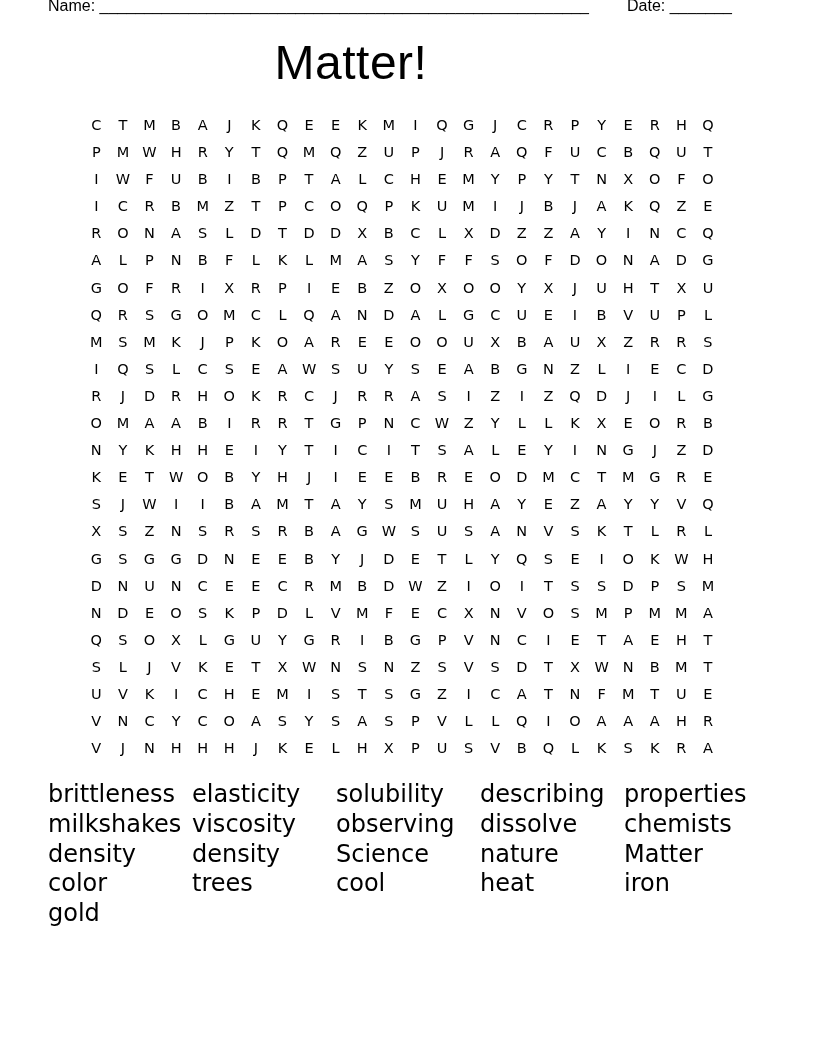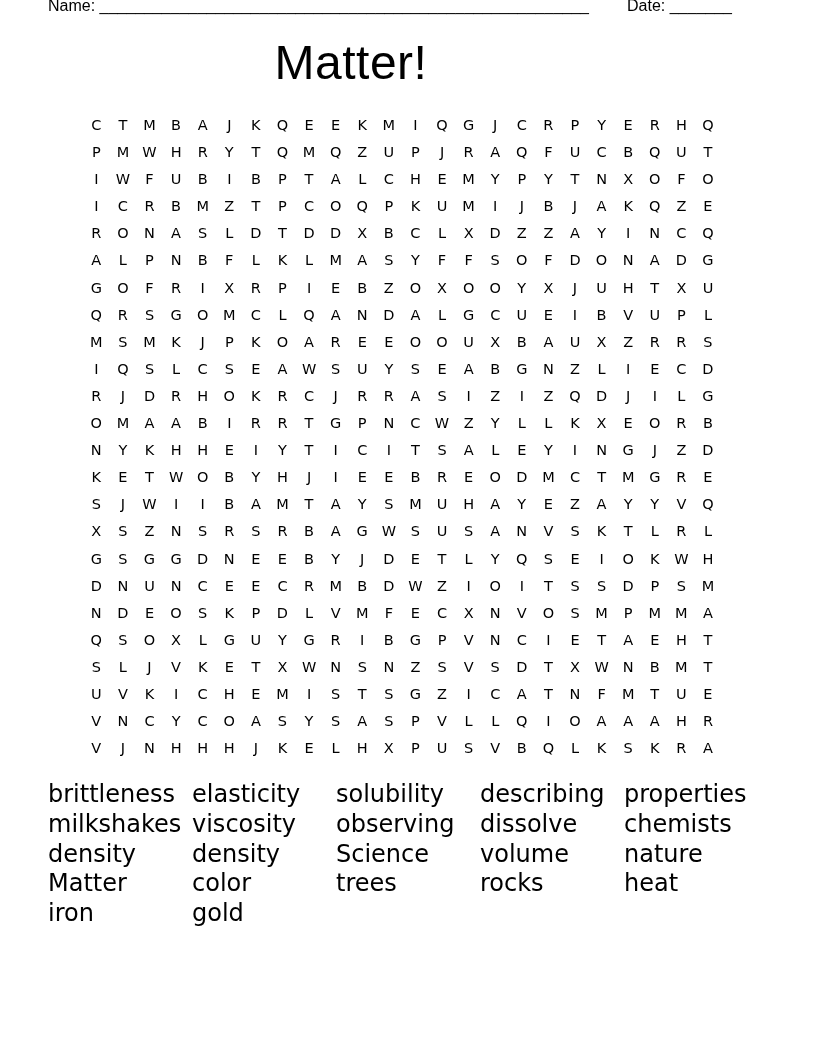--- a/index.html
+++ b/index.html
@@ -662,22 +662,21 @@
     <span class="word">describing</span>
     <span class="word">properties</span>
     <span class="word">milkshakes</span>
     <span class="word">viscosity</span>
     <span class="word">observing</span>
     <span class="word">dissolve</span>
     <span class="word">chemists</span>
     <span class="word">density</span>
     <span class="word">density</span>
     <span class="word">Science</span>
-    <span class="word">volume</span>
     <span class="word">nature</span>
     <span class="word">Matter</span>
     <span class="word">color</span>
     <span class="word">trees</span>
-    <span class="word">rocks</span>
+    <span class="word">cool</span>
     <span class="word">heat</span>
     <span class="word">iron</span>
     <span class="word">gold</span>
   </div>
 
 </body></html>

